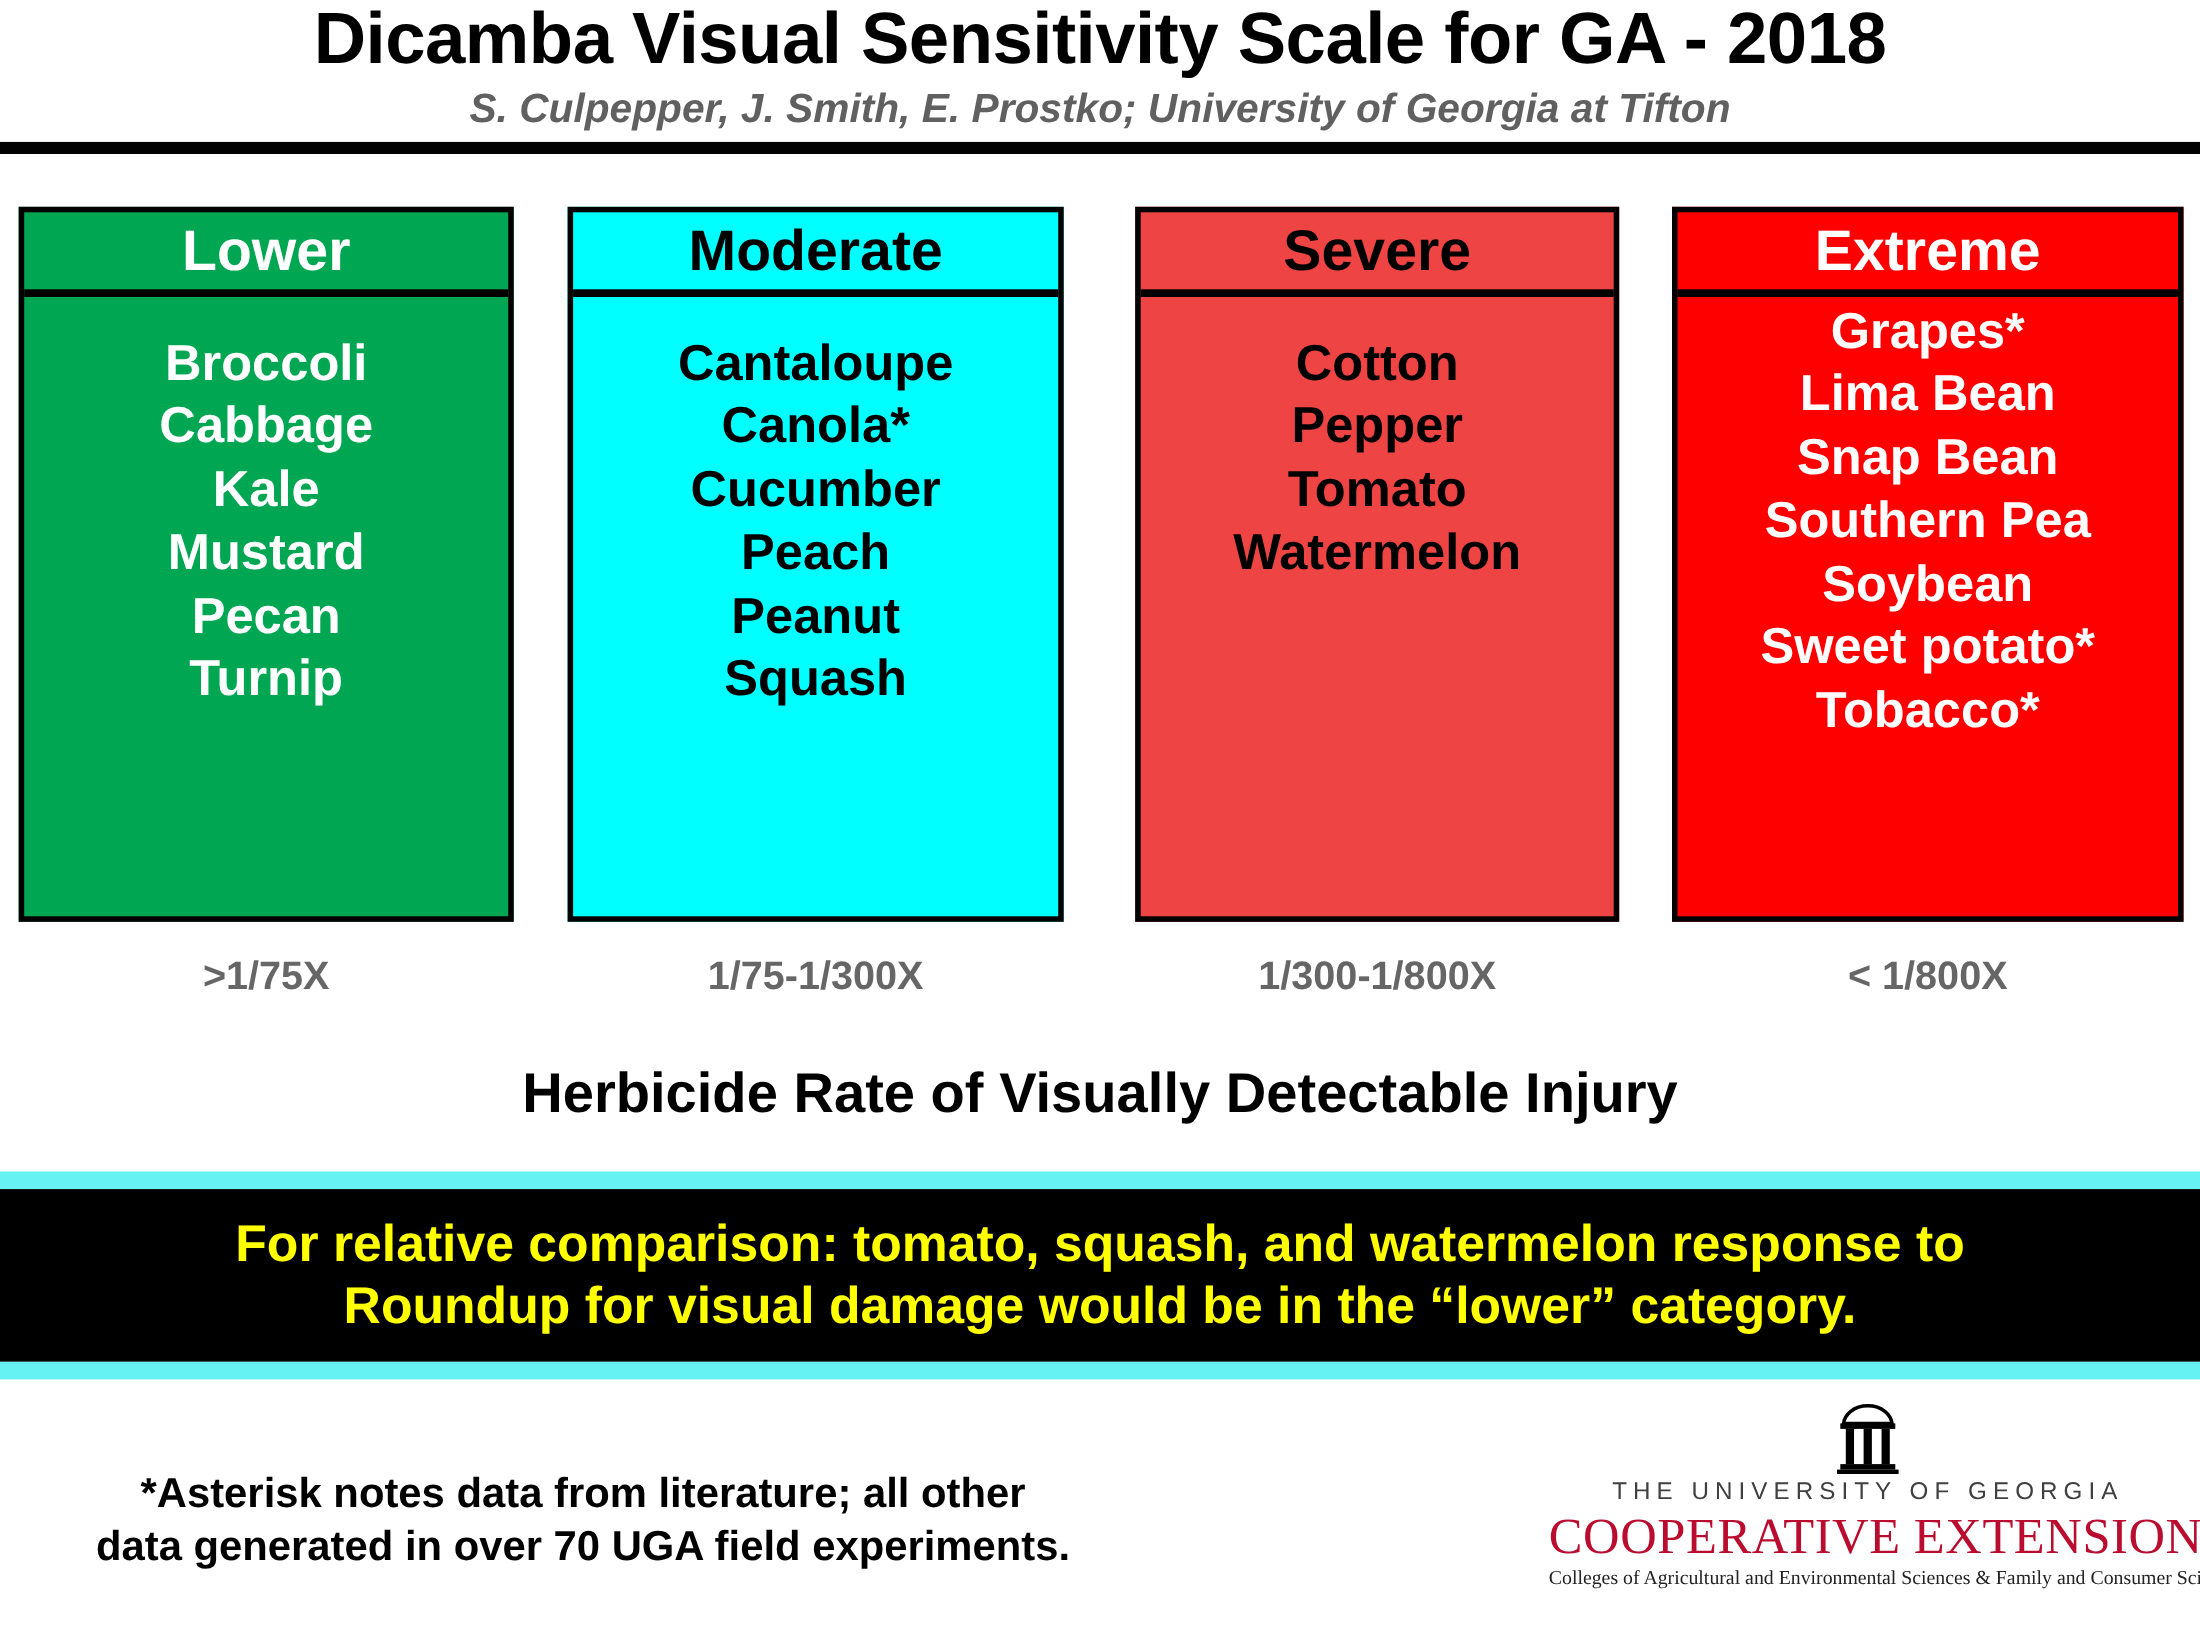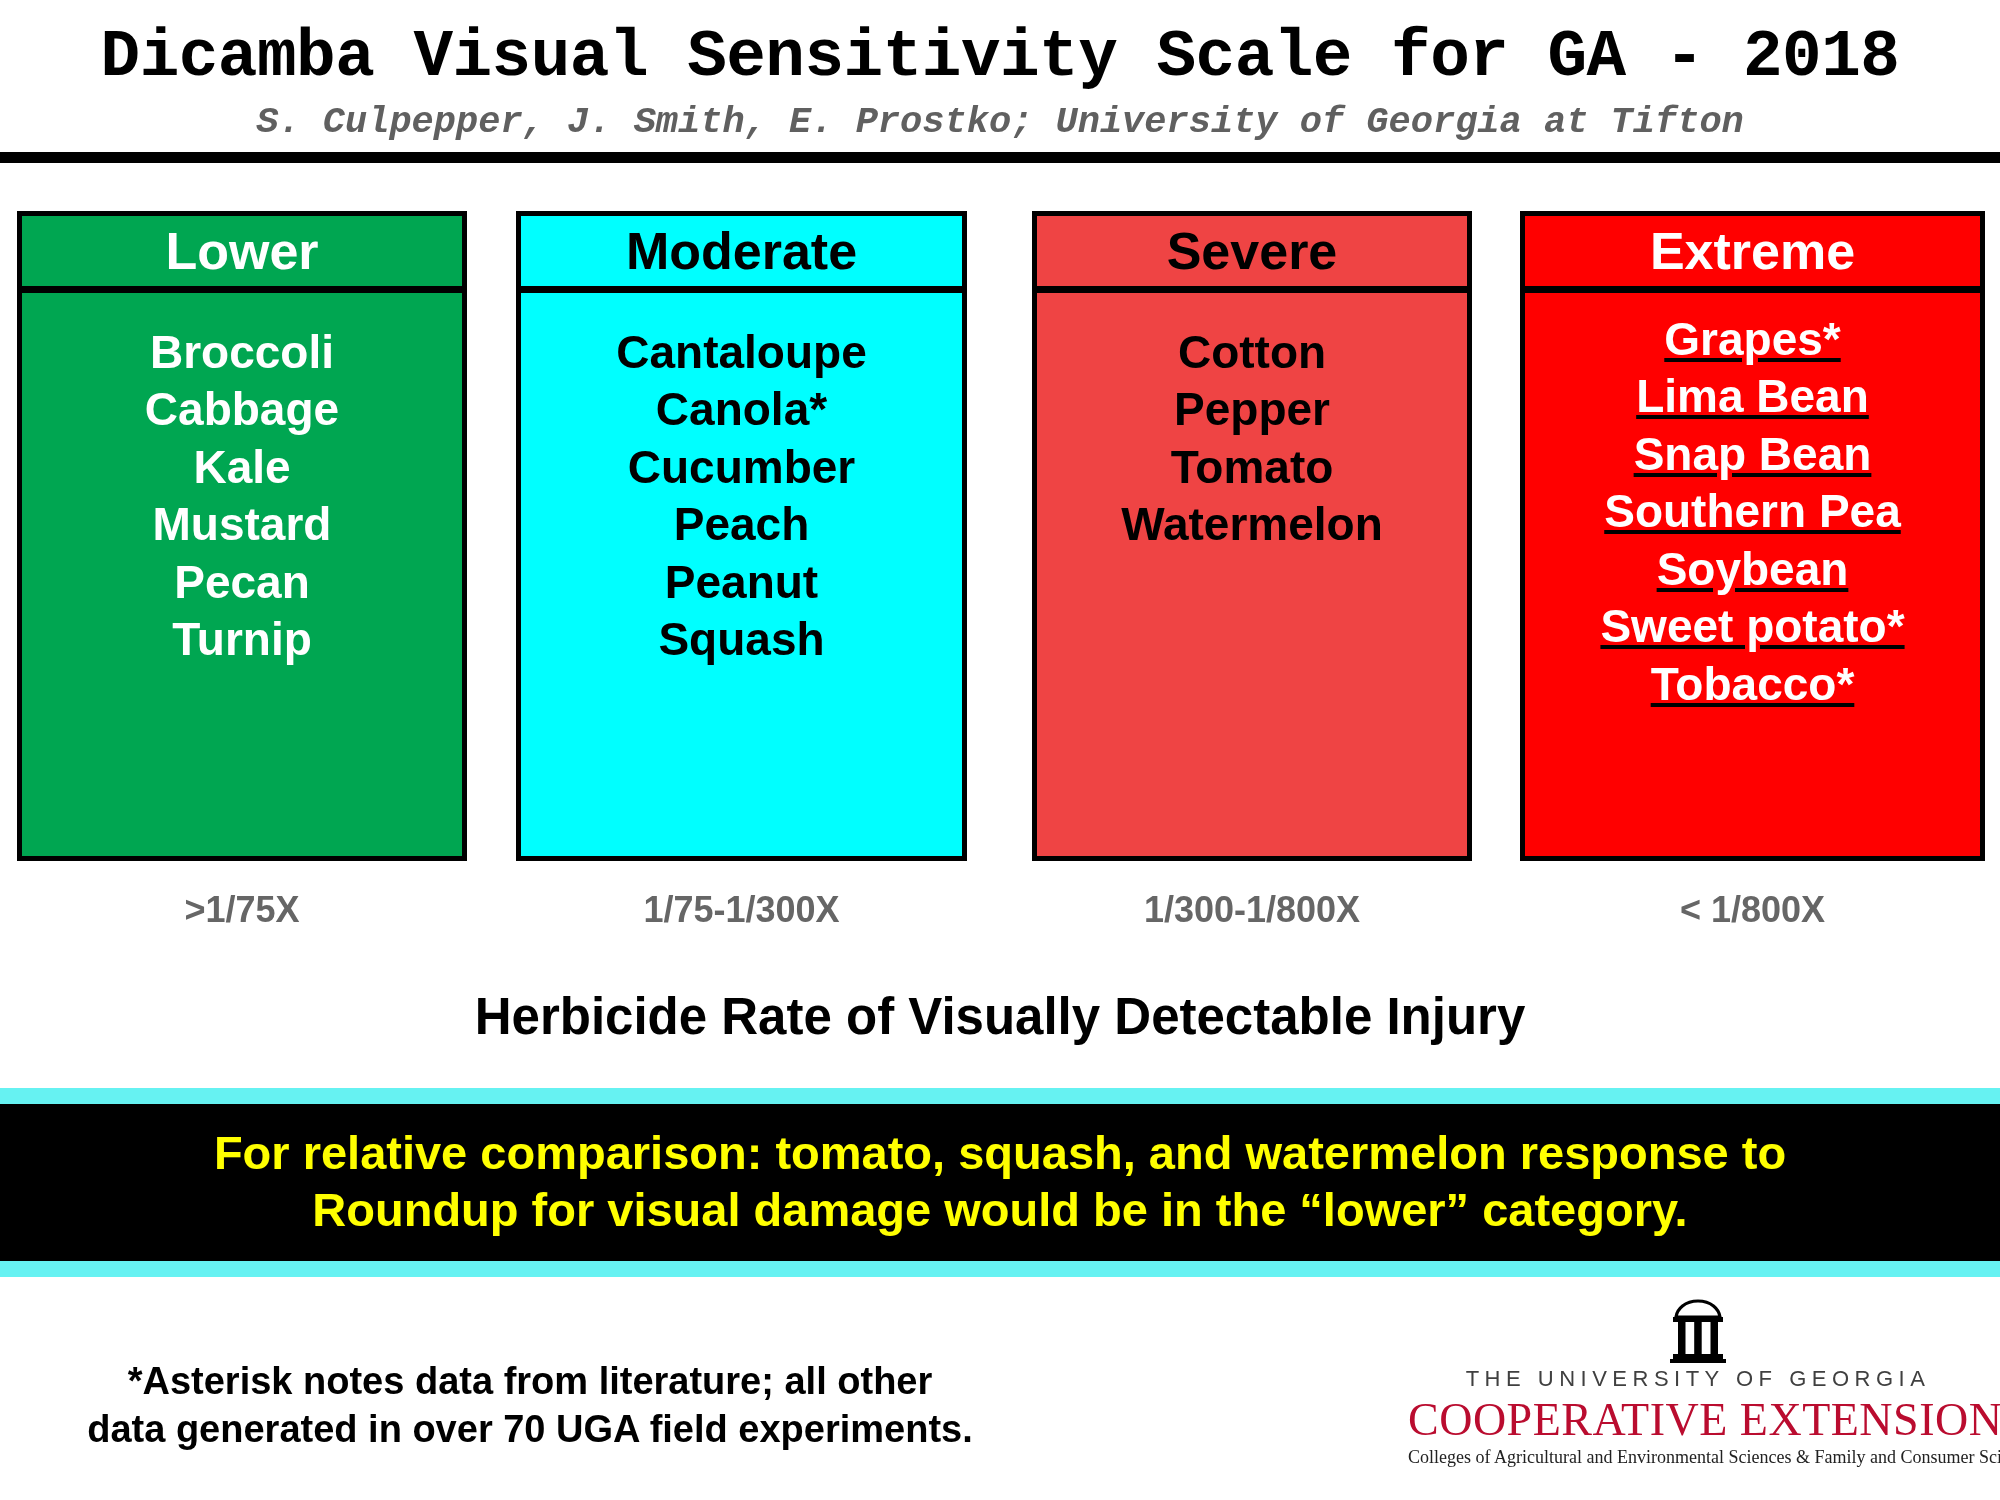--- a/index.html
+++ b/index.html
@@ -10,23 +10,22 @@
   body {
     width: 2000px;
     height: 1500px;
     font-family: "Liberation Sans", sans-serif;
     overflow: hidden;
     position: relative;
   }
 
   
   .header {
-    padding-top: 24px;
-    text-align: center;
-    font-family: Liberation Mono, monospace;
+    padding-top: 1px;
+    text-align: center;
   }
   .title {
     font-size: 66px;
     font-weight: bold;
     color: #000000;
     letter-spacing: -0.5px;
     line-height: 1.02;
     margin: 0;
     white-space: nowrap;
   }
@@ -233,21 +232,21 @@
     <div class="col-items">
       <div class="item txt-black">Cotton</div>
       <div class="item txt-black">Pepper</div>
       <div class="item txt-black">Tomato</div>
       <div class="item txt-black">Watermelon</div>
     </div>
   </div>
 
   <div class="col col-extreme" style="left:1520px; width:465px;">
     <div class="col-head txt-white">Extreme</div>
-    <div class="col-items" style="padding-top:18px;text-decoration:underline;">
+    <div class="col-items" style="padding-top:2px;">
       <div class="item txt-white">Grapes*</div>
       <div class="item txt-white">Lima Bean</div>
       <div class="item txt-white">Snap Bean</div>
       <div class="item txt-white">Southern Pea</div>
       <div class="item txt-white">Soybean</div>
       <div class="item txt-white">Sweet potato*</div>
       <div class="item txt-white">Tobacco*</div>
     </div>
   </div>
 

